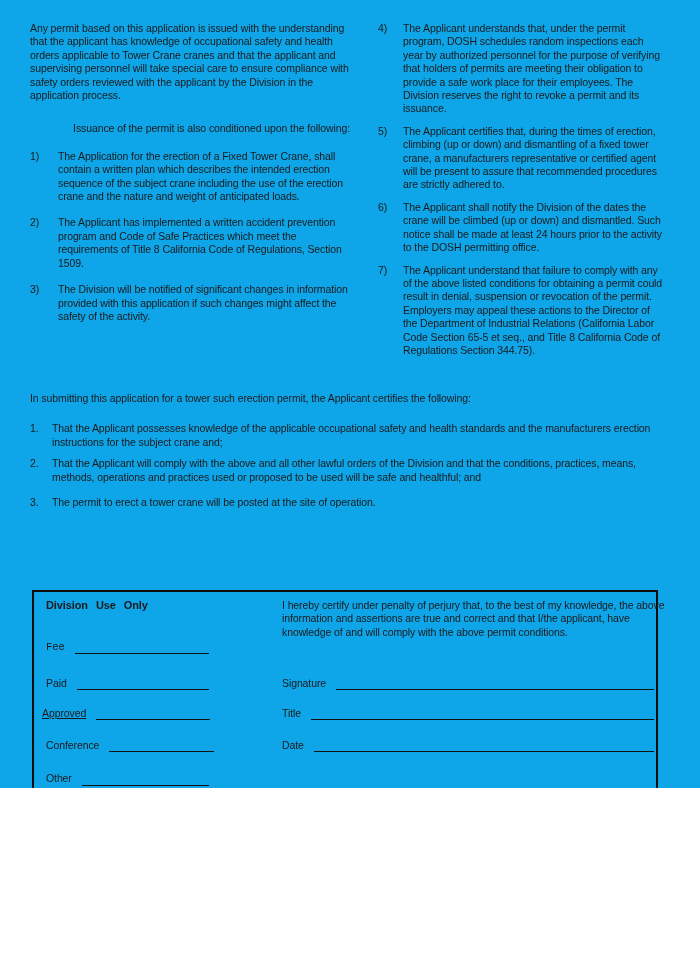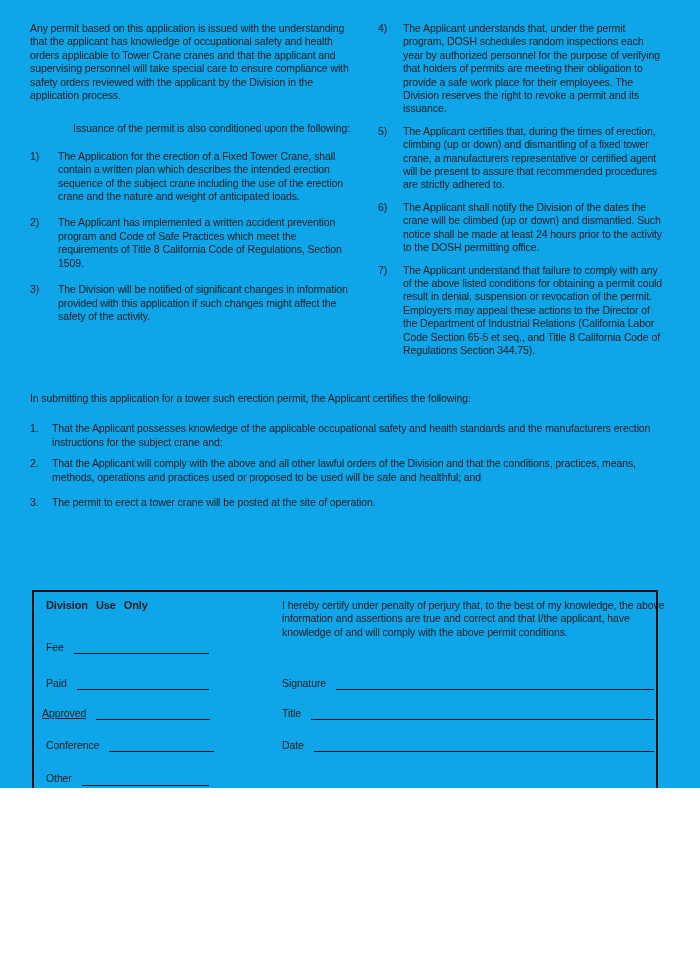--- a/index.html
+++ b/index.html
@@ -101,21 +101,21 @@
   }
   .flabel {
     white-space: nowrap;
   }
   .fline {
     flex: 1;
     border-bottom: 1.5px solid #111;
     height: 13px;
     margin-left: 10px;
   }
-  .row-fee        { left: 12px; top: 48px;  width: 163px; }
+  .row-fee        { left: 12px; top: 48px;  width: 163px; font-family: Liberation Mono, monospace; }
   .row-paid       { left: 12px; top: 84px;  width: 163px; }
   .row-approved   { left: 8px; top: 114px; width: 168px; text-decoration: underline; }
   .row-conference { left: 12px; top: 146px; width: 168px; }
   .row-other      { left: 12px; top: 180px; width: 163px; align-items: center; }
   .certify {
     position: absolute;
     left: 248px;
     top: 7px;
     width: 398px;
     margin: 0;

